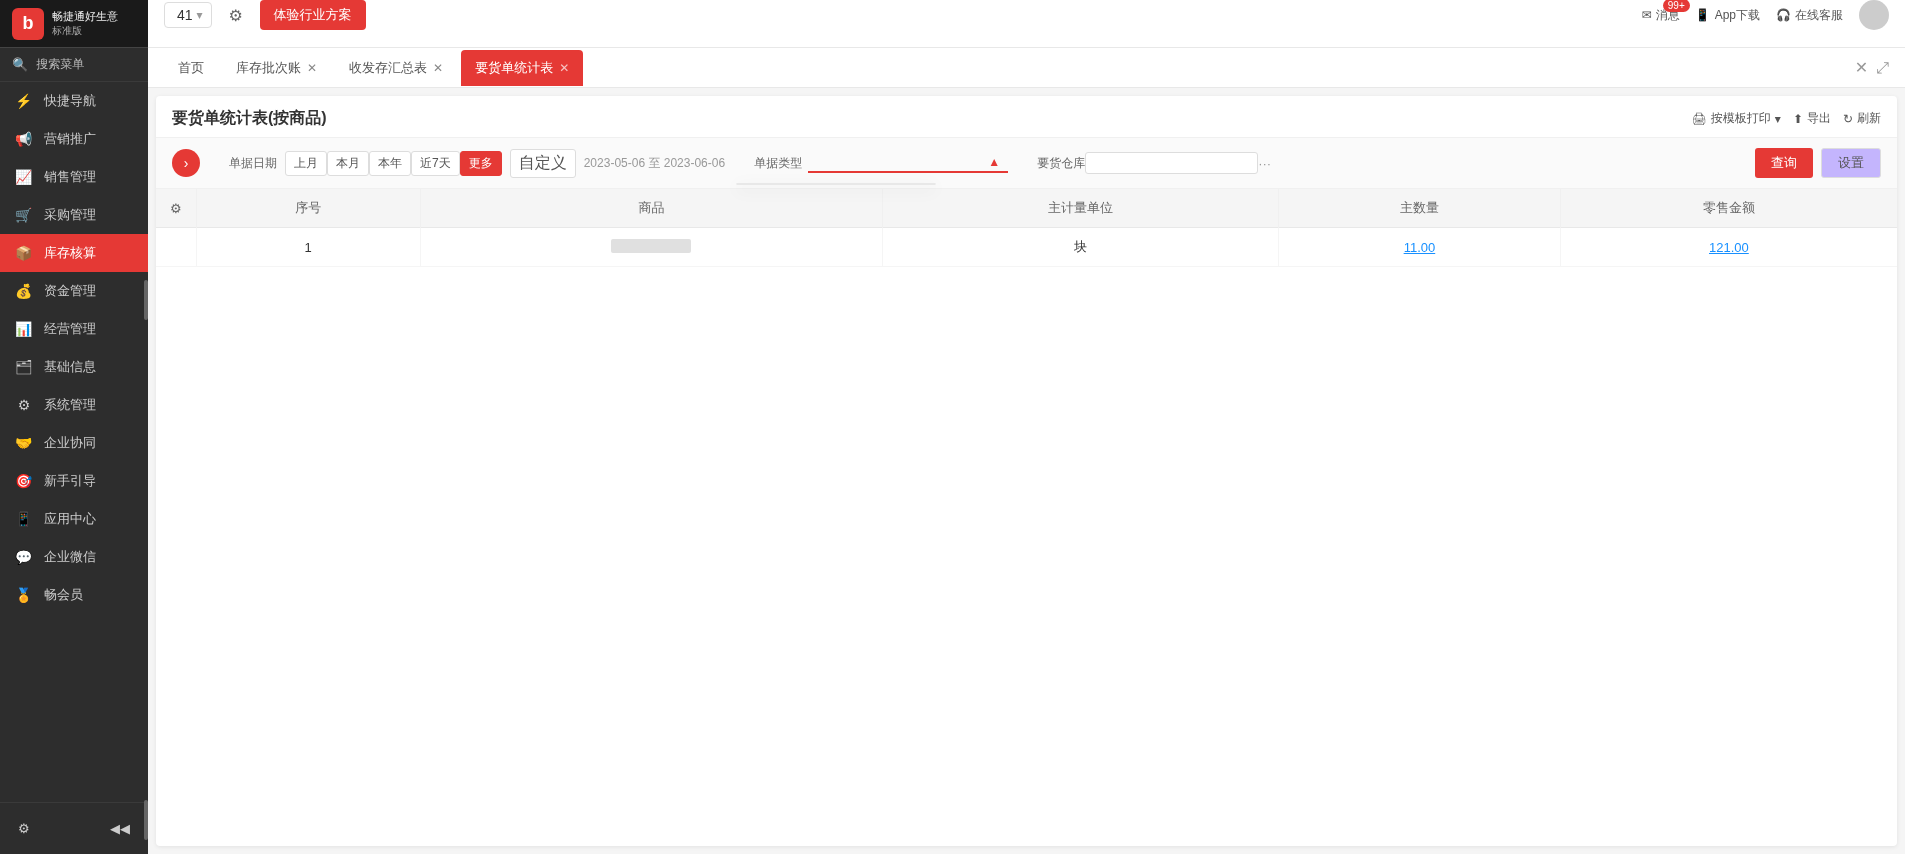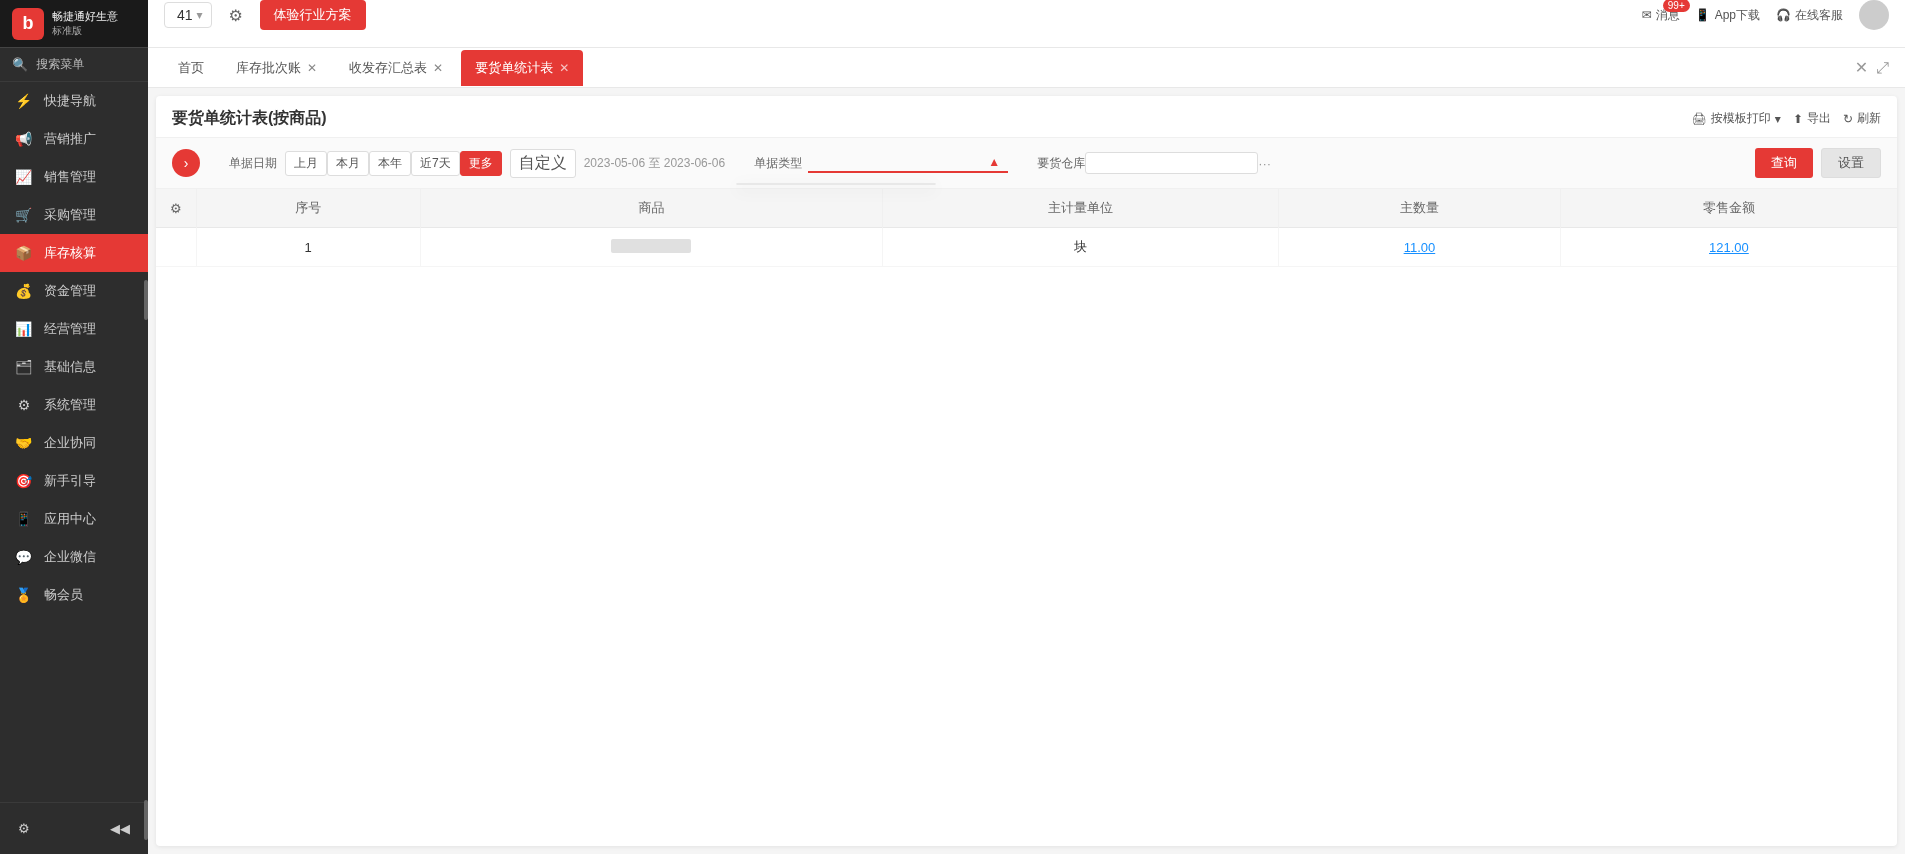--- a/index.html
+++ b/index.html
@@ -380,21 +380,21 @@
       background: #e53935;
       color: white;
       border: none;
       border-radius: 3px;
       padding: 5px 16px;
       font-size: 13px;
       cursor: pointer;
       font-family: inherit;
     }
     .btn-settings {
-      background: #e5e5e5;
+      background: #c4b5fd;
       color: #555;
       border: 1px solid #ddd;
       border-radius: 3px;
       padding: 5px 16px;
       font-size: 13px;
       cursor: pointer;
       font-family: inherit;
     }
     .dropdown-menu {
       position: absolute;

